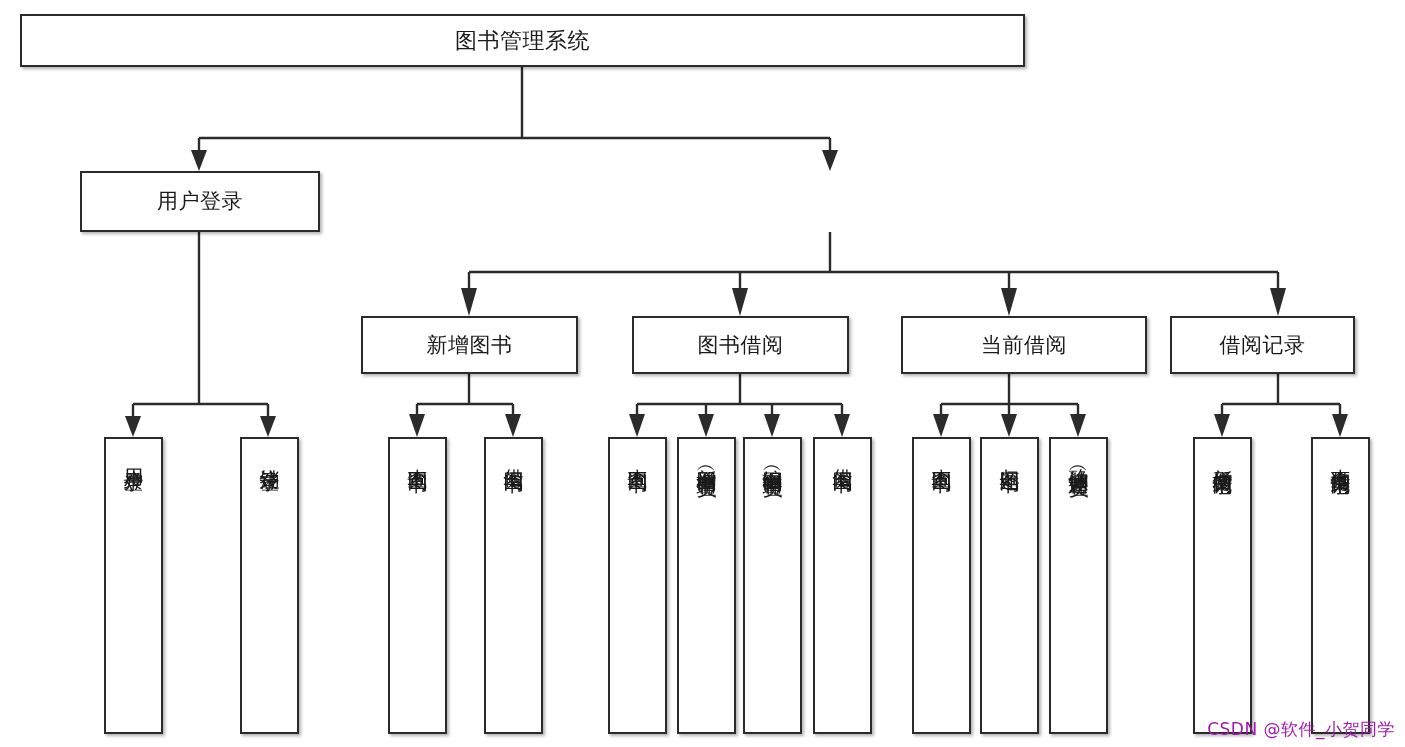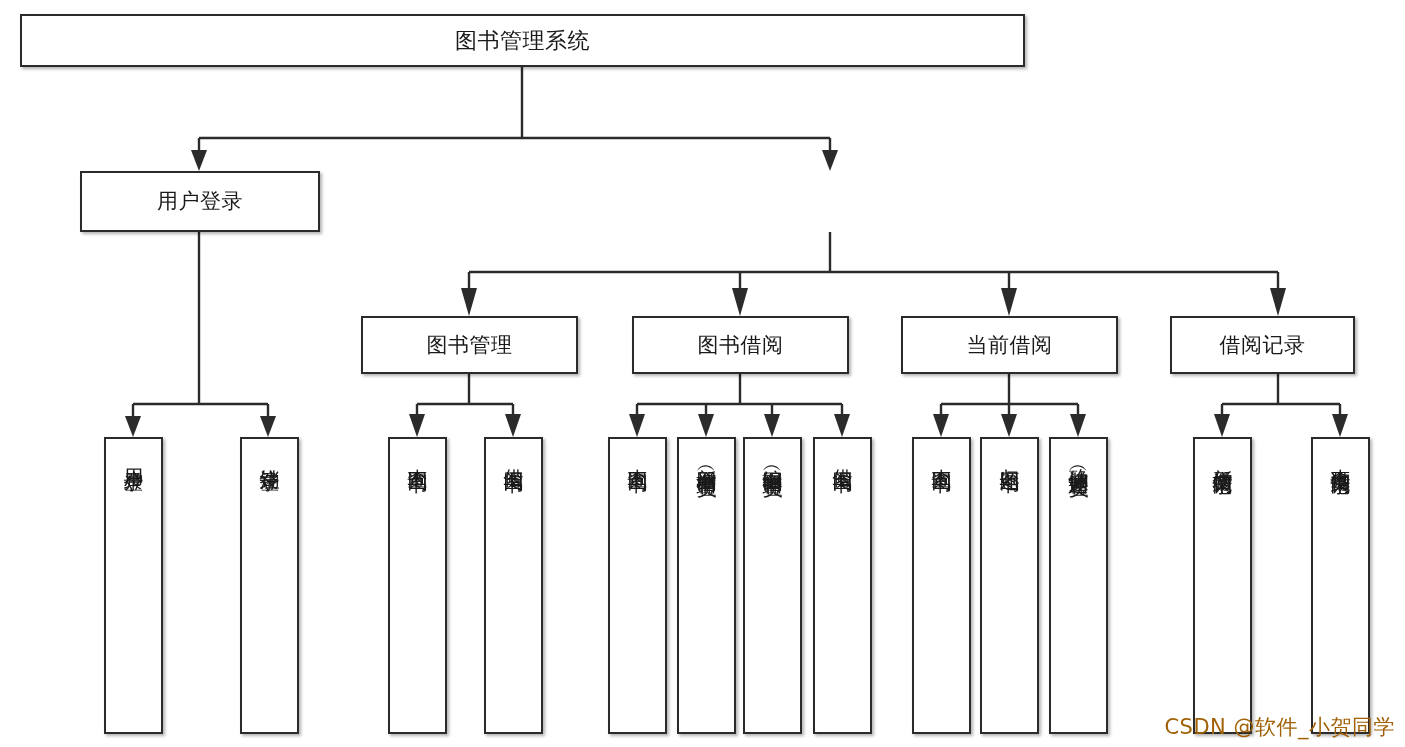--- a/index.html
+++ b/index.html
@@ -74,22 +74,22 @@
     line-height: 1.06;
     letter-spacing: 1.5px;
     white-space: nowrap;
   }
 
   
   #watermark {
     position: absolute;
     right: 10px;
     bottom: 6px;
-    font-size: 21px;
-    color: #a16207;
+    font-size: 17px;
+    color: #a21caf;
     letter-spacing: 0.5px;
     white-space: nowrap;
     z-index: 5;
   }
 </style>
 </head>
 <body>
 
 <div id="canvas">
 
@@ -158,28 +158,28 @@
   <div class="node h root" style="left:20px; top:14px; width:1005px; height:53px;">
     <span class="label">图书管理系统</span>
   </div>
 
   <div class="node h" style="left:80px; top:171px; width:240px; height:61px;">
     <span class="label">用户登录</span>
   </div>
 
 
   <div class="node h" style="left:361px; top:316px; width:217px; height:58px;">
-    <span class="label">图书管理</span>
+    <span class="label">新增图书</span>
   </div>
 
   <div class="node h" style="left:632px; top:316px; width:217px; height:58px;">
     <span class="label">图书借阅</span>
   </div>
 
-  <div class="node h" style="left:901px; top:316px; width:217px; height:58px;">
+  <div class="node h" style="left:901px; top:316px; width:246px; height:58px;">
     <span class="label">当前借阅</span>
   </div>
 
   <div class="node h" style="left:1170px; top:316px; width:185px; height:58px;">
     <span class="label">借阅记录</span>
   </div>
 
   <div class="node v" style="left:104px; top:437px; width:59px; height:297px;">
     <span class="label">用户登录</span>
   </div>

